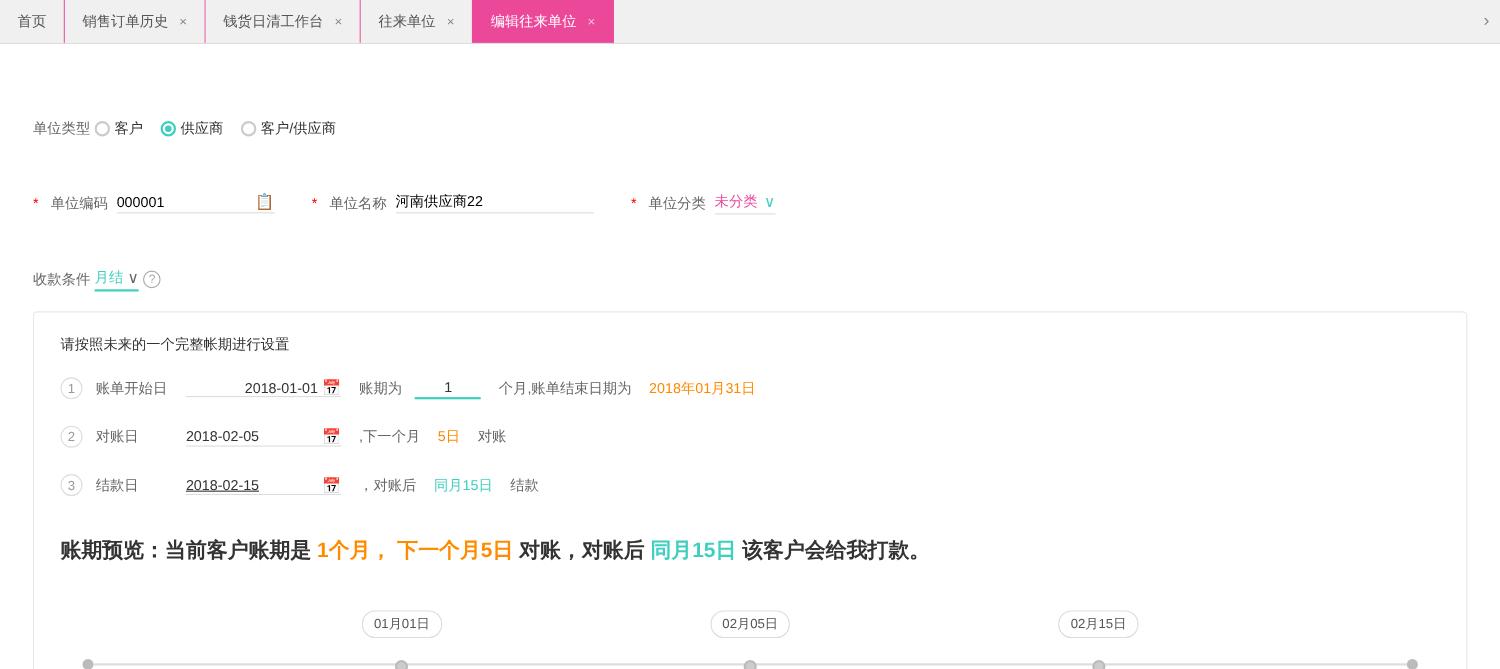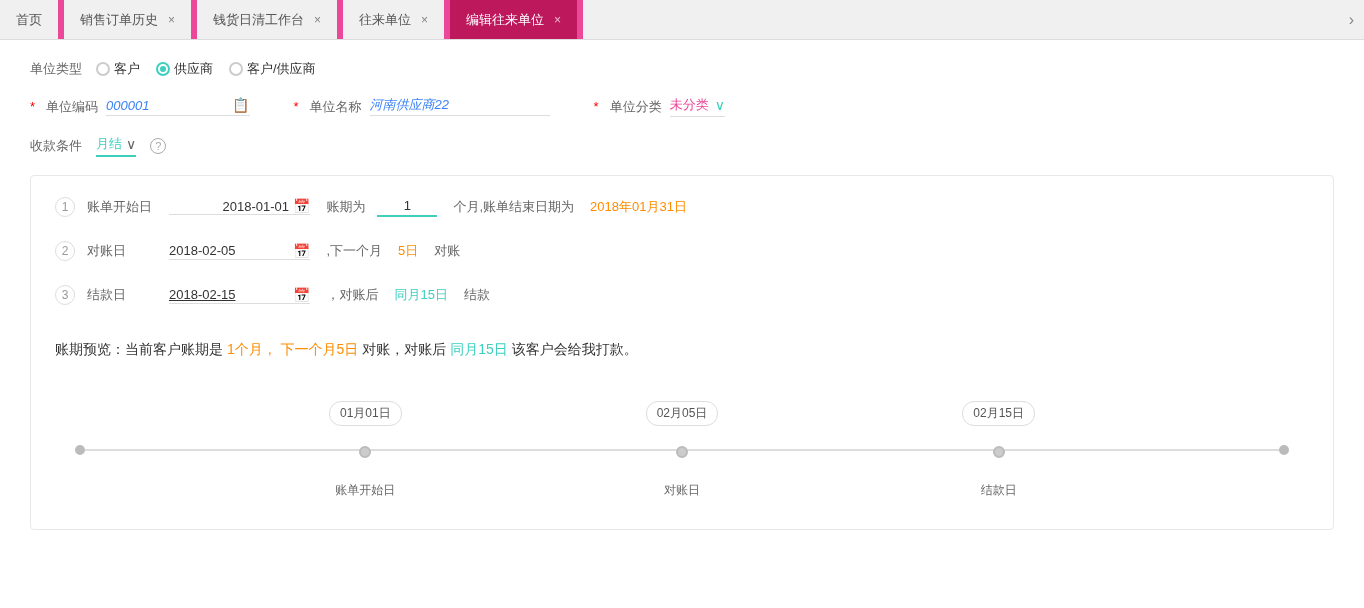--- a/index.html
+++ b/index.html
@@ -14,28 +14,28 @@
       height: 40px;
       padding-left: 0;
     }
     .tab-item {
       display: flex;
       align-items: center;
       padding: 0 16px;
       cursor: pointer;
       font-size: 13px;
       color: #555;
-      border-right: 6px solid #ec4899;
+      border-right: 1px solid #ec4899;
       background: #f0f0f0;
       white-space: nowrap;
       gap: 6px;
     }
     .tab-item:first-child { border-left: none; }
     .tab-item.active {
-      background: #be185d;
+      background: #ec4899;
       color: #fff;
     }
     .tab-close {
       font-size: 12px;
       margin-left: 4px;
       opacity: 0.7;
     }
     .tab-arrow {
       margin-left: auto;
       display: flex;
@@ -51,21 +51,22 @@
       background: #fff;
       padding: 20px 30px;
       min-height: 568px;
     }
 
     
     .form-row {
       display: flex;
       align-items: center;
       margin-bottom: 18px;
-      gap: 14px;
+      gap: 4px;
+      margin-top: 48px;
     }
     .form-label {
       color: #666;
       white-space: nowrap;
       font-size: 13px;
     }
     .required-star {
       color: red;
       margin-right: 3px;
     }
@@ -105,24 +106,23 @@
       display: flex;
       align-items: center;
       gap: 6px;
       border-bottom: 1px solid #ddd;
       padding-bottom: 2px;
     }
     .input-wrapper input {
       border: none;
       outline: none;
       font-size: 13px;
-      color: #3b82f6;
+      color: #000000;
       background: transparent;
       width: 140px;
-      font-style: italic;
     }
     .icon-btn {
       color: #3ecfbf;
       cursor: pointer;
       font-size: 14px;
     }
 
     
     .select-wrapper {
       display: flex;
@@ -235,24 +235,25 @@
       outline: none;
       width: 60px;
       font-size: 13px;
       color: #333;
       padding: 2px 4px;
       text-align: center;
     }
 
     
     .preview-text {
-      font-size: 14px;
+      font-size: 19px;
       color: #333;
       padding: 12px 0;
       margin-top: 8px;
+      font-weight: bold;
     }
 
     
     .timeline-wrapper {
       display: flex;
       align-items: center;
       margin-top: 20px;
       padding: 10px 20px;
       position: relative;
     }
@@ -382,20 +383,21 @@
   <div class="form-row">
     <span class="form-label">收款条件</span>
     <div class="payment-select">
       <span class="payment-value">月结</span>
       <span class="chevron-down" style="color:#666;">∨</span>
     </div>
     <div class="help-icon">?</div>
   </div>
 
   <div class="card-panel">
+    <div class="card-title">请按照未来的一个完整帐期进行设置</div>
 
     <div class="step-row">
       <div class="step-num">1</div>
       <span class="step-label">账单开始日</span>
       <div class="step-input-wrapper">
         <input type="text" value="2018-01-01" style="width: 120px; text-align: right;">
         <span class="icon-btn">📅</span>
       </div>
       <span class="step-desc">账期为</span>
       <input type="text" class="step-period-input" value="1" style="">

